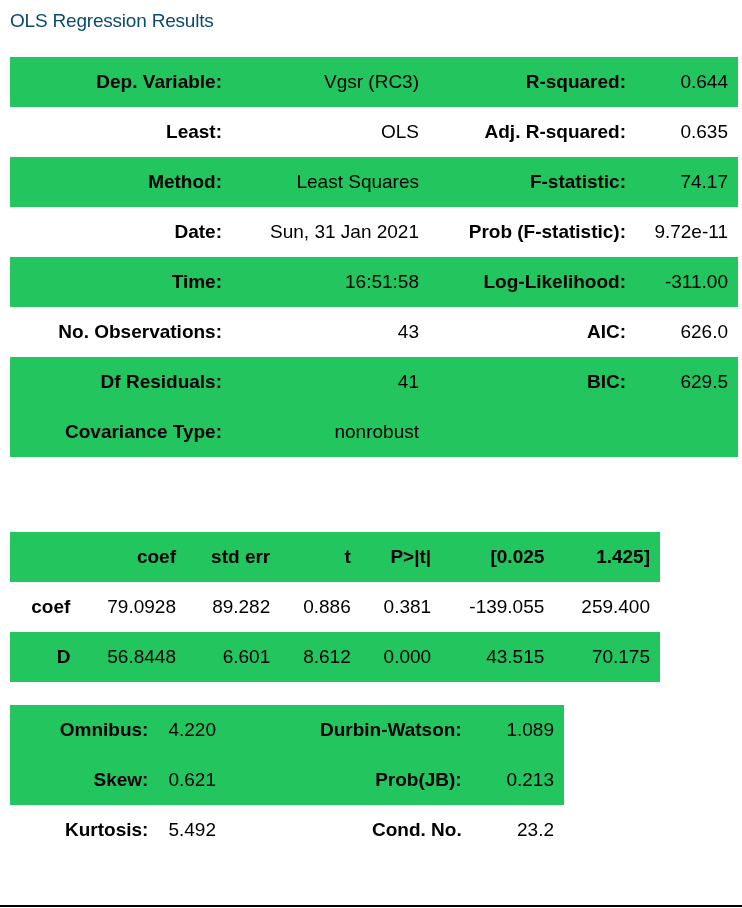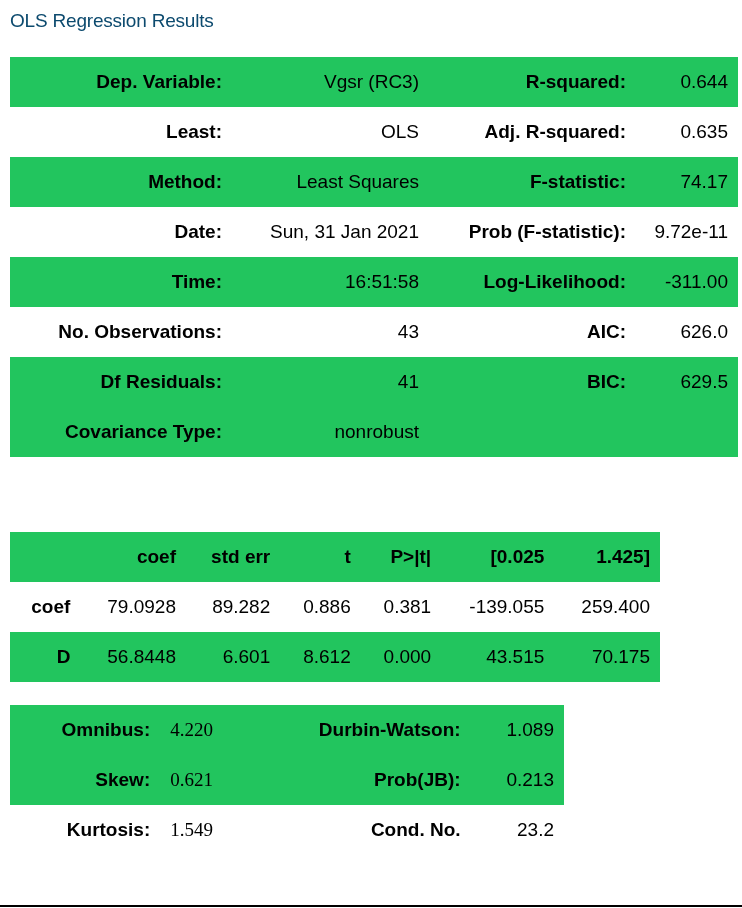--- a/index.html
+++ b/index.html
@@ -15,21 +15,21 @@
     position: absolute; border-collapse: collapse; border-spacing: 0;
     font-size: 19px;
   }
   table.stats tr { height: 50px; }
   table.stats tr.odd { background: #22c55e; }
   table.stats td, table.stats th {
     padding: 0 10px; white-space: nowrap; vertical-align: middle;
     text-align: right;
   }
   table.stats th { font-weight: bold; }
-  table.stats td.left { text-align: left; font-family: Liberation Serif, serif; }
+  table.stats td.left { text-align: left; }
   #t1 { left: 10px; top: 57px; width: 728px; }
   #t1 col.c1 { width: 212px; }
   #t1 col.c2 { width: 197px; }
   #t1 col.c3 { width: 207px; }
   #t1 col.c4 { width: 112px; }
   #t1 th.c1, #t1 td.c2, #t1 th.c3 { padding-right: 0; }
   #t2 { left: 10px; top: 532px; width: 650px; }
   #t3 { left: 10px; top: 705px; width: 554px; }
   .bottom-rule {
     position: absolute; left: 0; top: 905px; width: 742px; height: 2px; background: #000;
@@ -142,20 +142,20 @@
       <td>1.089</td>
     </tr>
     <tr class="odd">
       <th>Skew:</th>
       <td class="left">0.621</td>
       <th>Prob(JB):</th>
       <td>0.213</td>
     </tr>
     <tr>
       <th>Kurtosis:</th>
-      <td class="left">1.549</td>
+      <td class="left">5.492</td>
       <th>Cond. No.</th>
       <td>23.2</td>
     </tr>
   </tbody>
 </table>
 
 <div class="bottom-rule"></div>
 
 </body></html>

